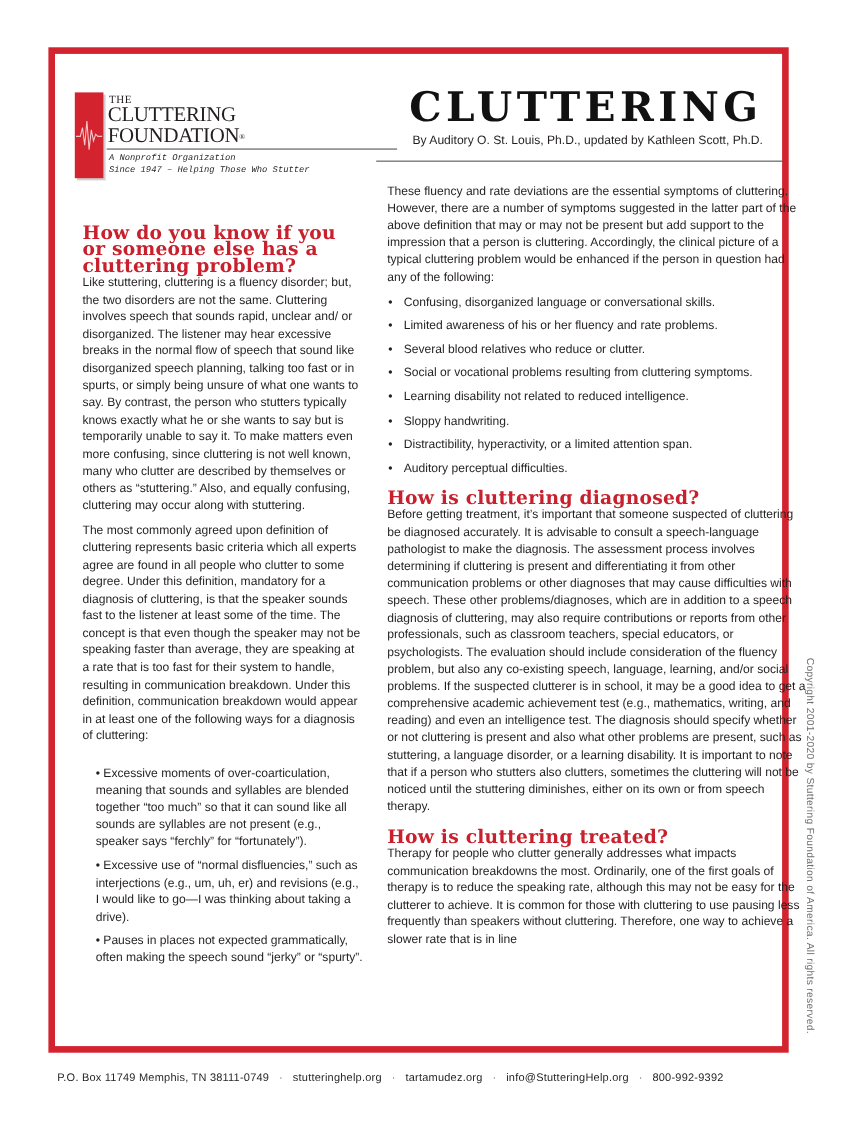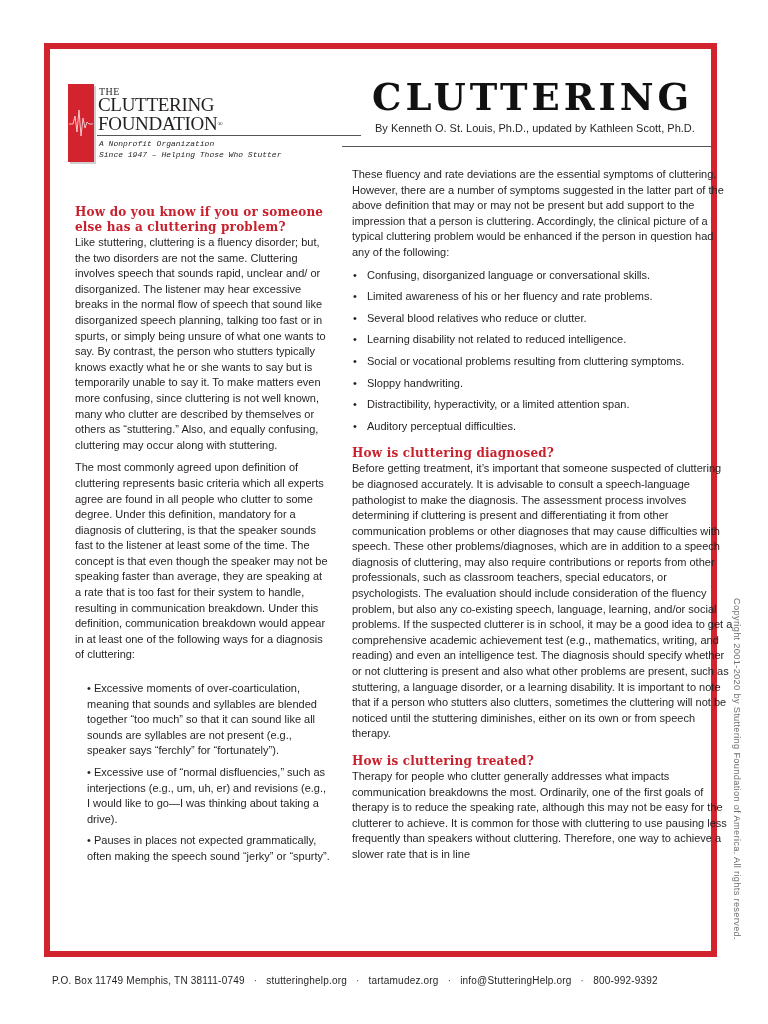--- a/index.html
+++ b/index.html
@@ -31,21 +31,21 @@
       position: absolute; left: 372px; top: 76px; font-family: "DejaVu Serif", serif; font-weight: bold;
       font-size: 37px; letter-spacing: 4px; color: #111; line-height: 42px; white-space: nowrap;
     }
     .byline { position: absolute; left: 375px; top: 122px; font-size: 11px; color: #231f20; white-space: nowrap; }
     .byline-rule { position: absolute; left: 342px; top: 146px; width: 370px; height: 1px; background: #555; }
 
     .col { position: absolute; font-size: 11px; line-height: 15.6px; color: #231f20; }
     .col-left { left: 75px; top: 205px; width: 255px; }
     .col-right { left: 352px; top: 167px; width: 382px; }
     .heading {
-      font-family: "DejaVu Serif", serif; font-weight: bold; color: #c8202c; font-size: 12px;
+      font-family: "DejaVu Serif", serif; font-weight: bold; color: #c8202c; font-size: 17px;
       line-height: 15px; margin: 0; letter-spacing: 0.2px;
     }
     .para { margin: 0 0 7px 0; }
     .sub-bullets { margin: 18px 0 0 12px; padding: 0; list-style: none; }
     .sub-bullets li { margin-bottom: 6px; }
     .sub-bullets li::before { content: "• "; }
     .sym-list { list-style: none; margin: 6px 0 8px 0; padding: 0; }
     .sym-list li { position: relative; padding-left: 15px; margin-bottom: 6px; }
     .sym-list li::before { content: "•"; position: absolute; left: 1px; top: 0; }
     .right-heading { margin-top: 12px; }
@@ -72,42 +72,42 @@
   </div>
   <div class="logo-the">THE</div>
   <div class="logo-line1">CLUTTERING</div>
   <div class="logo-line2"><span>FOUNDATION</span><sup>®</sup></div>
   <div class="logo-rule"></div>
   <div class="logo-tag1">A Nonprofit Organization</div>
   <div class="logo-tag2">Since 1947 – Helping Those Who Stutter</div>
 </div>
 
 <h1 class="title" style="margin:0;">CLUTTERING</h1>
-<div class="byline">By Kenneth O. St. Louis, Ph.D., updated by Kathleen Scott, Ph.D.</div>
+<div class="byline">By Auditory O. St. Louis, Ph.D., updated by Kathleen Scott, Ph.D.</div>
 <div class="byline-rule"></div>
 
 <div class="col col-left">
   <h2 class="heading">How do you know if you or someone else has a cluttering problem?</h2>
   <p class="para">Like stuttering, cluttering is a fluency disorder; but, the two disorders are not the same. Cluttering involves speech that sounds rapid, unclear and/ or disorganized. The listener may hear excessive breaks in the normal flow of speech that sound like disorganized speech planning, talking too fast or in spurts, or simply being unsure of what one wants to say. By contrast, the person who stutters typically knows exactly what he or she wants to say but is temporarily unable to say it. To make matters even more confusing, since cluttering is not well known, many who clutter are described by themselves or others as “stuttering.” Also, and equally confusing, cluttering may occur along with stuttering.</p>
   <p class="para">The most commonly agreed upon definition of cluttering represents basic criteria which all experts agree are found in all people who clutter to some degree. Under this definition, mandatory for a diagnosis of cluttering, is that the speaker sounds fast to the listener at least some of the time. The concept is that even though the speaker may not be speaking faster than average, they are speaking at a rate that is too fast for their system to handle, resulting in communication breakdown. Under this definition, communication breakdown would appear in at least one of the following ways for a diagnosis of cluttering:</p>
   <ul class="sub-bullets">
     <li>Excessive moments of over-coarticulation, meaning that sounds and syllables are blended together “too much” so that it can sound like all sounds are syllables are not present (e.g., speaker says “ferchly” for “fortunately”).</li>
     <li>Excessive use of “normal disfluencies,” such as interjections (e.g., um, uh, er) and revisions (e.g., I would like to go—I was thinking about taking a drive).</li>
     <li>Pauses in places not expected grammatically, often making the speech sound “jerky” or “spurty”.</li>
   </ul>
 </div>
 
 <div class="col col-right">
   <p class="para">These fluency and rate deviations are the essential symptoms of cluttering. However, there are a number of symptoms suggested in the latter part of the above definition that may or may not be present but add support to the impression that a person is cluttering. Accordingly, the clinical picture of a typical cluttering problem would be enhanced if the person in question had any of the following:</p>
   <ul class="sym-list">
     <li>Confusing, disorganized language or conversational skills.</li>
     <li>Limited awareness of his or her fluency and rate problems.</li>
     <li>Several blood relatives who reduce or clutter.</li>
+    <li>Social or vocational problems resulting from cluttering symptoms.</li>
     <li>Learning disability not related to reduced intelligence.</li>
-    <li>Social or vocational problems resulting from cluttering symptoms.</li>
     <li>Sloppy handwriting.</li>
     <li>Distractibility, hyperactivity, or a limited attention span.</li>
     <li>Auditory perceptual difficulties.</li>
   </ul>
   <h2 class="heading right-heading">How is cluttering diagnosed?</h2>
   <p class="para">Before getting treatment, it’s important that someone suspected of cluttering be diagnosed accurately. It is advisable to consult a speech-language pathologist to make the diagnosis. The assessment process involves determining if cluttering is present and differentiating it from other communication problems or other diagnoses that may cause difficulties with speech. These other problems/diagnoses, which are in addition to a speech diagnosis of cluttering, may also require contributions or reports from other professionals, such as classroom teachers, special educators, or psychologists. The evaluation should include consideration of the fluency problem, but also any co-existing speech, language, learning, and/or social problems. If the suspected clutterer is in school, it may be a good idea to get a comprehensive academic achievement test (e.g., mathematics, writing, and reading) and even an intelligence test. The diagnosis should specify whether or not cluttering is present and also what other problems are present, such as stuttering, a language disorder, or a learning disability. It is important to note that if a person who stutters also clutters, sometimes the cluttering will not be noticed until the stuttering diminishes, either on its own or from speech therapy.</p>
   <h2 class="heading right-heading">How is cluttering treated?</h2>
   <p class="para">Therapy for people who clutter generally addresses what impacts communication breakdowns the most. Ordinarily, one of the first goals of therapy is to reduce the speaking rate, although this may not be easy for the clutterer to achieve. It is common for those with cluttering to use pausing less frequently than speakers without cluttering. Therefore, one way to achieve a slower rate that is in line</p>
 </div>
 

